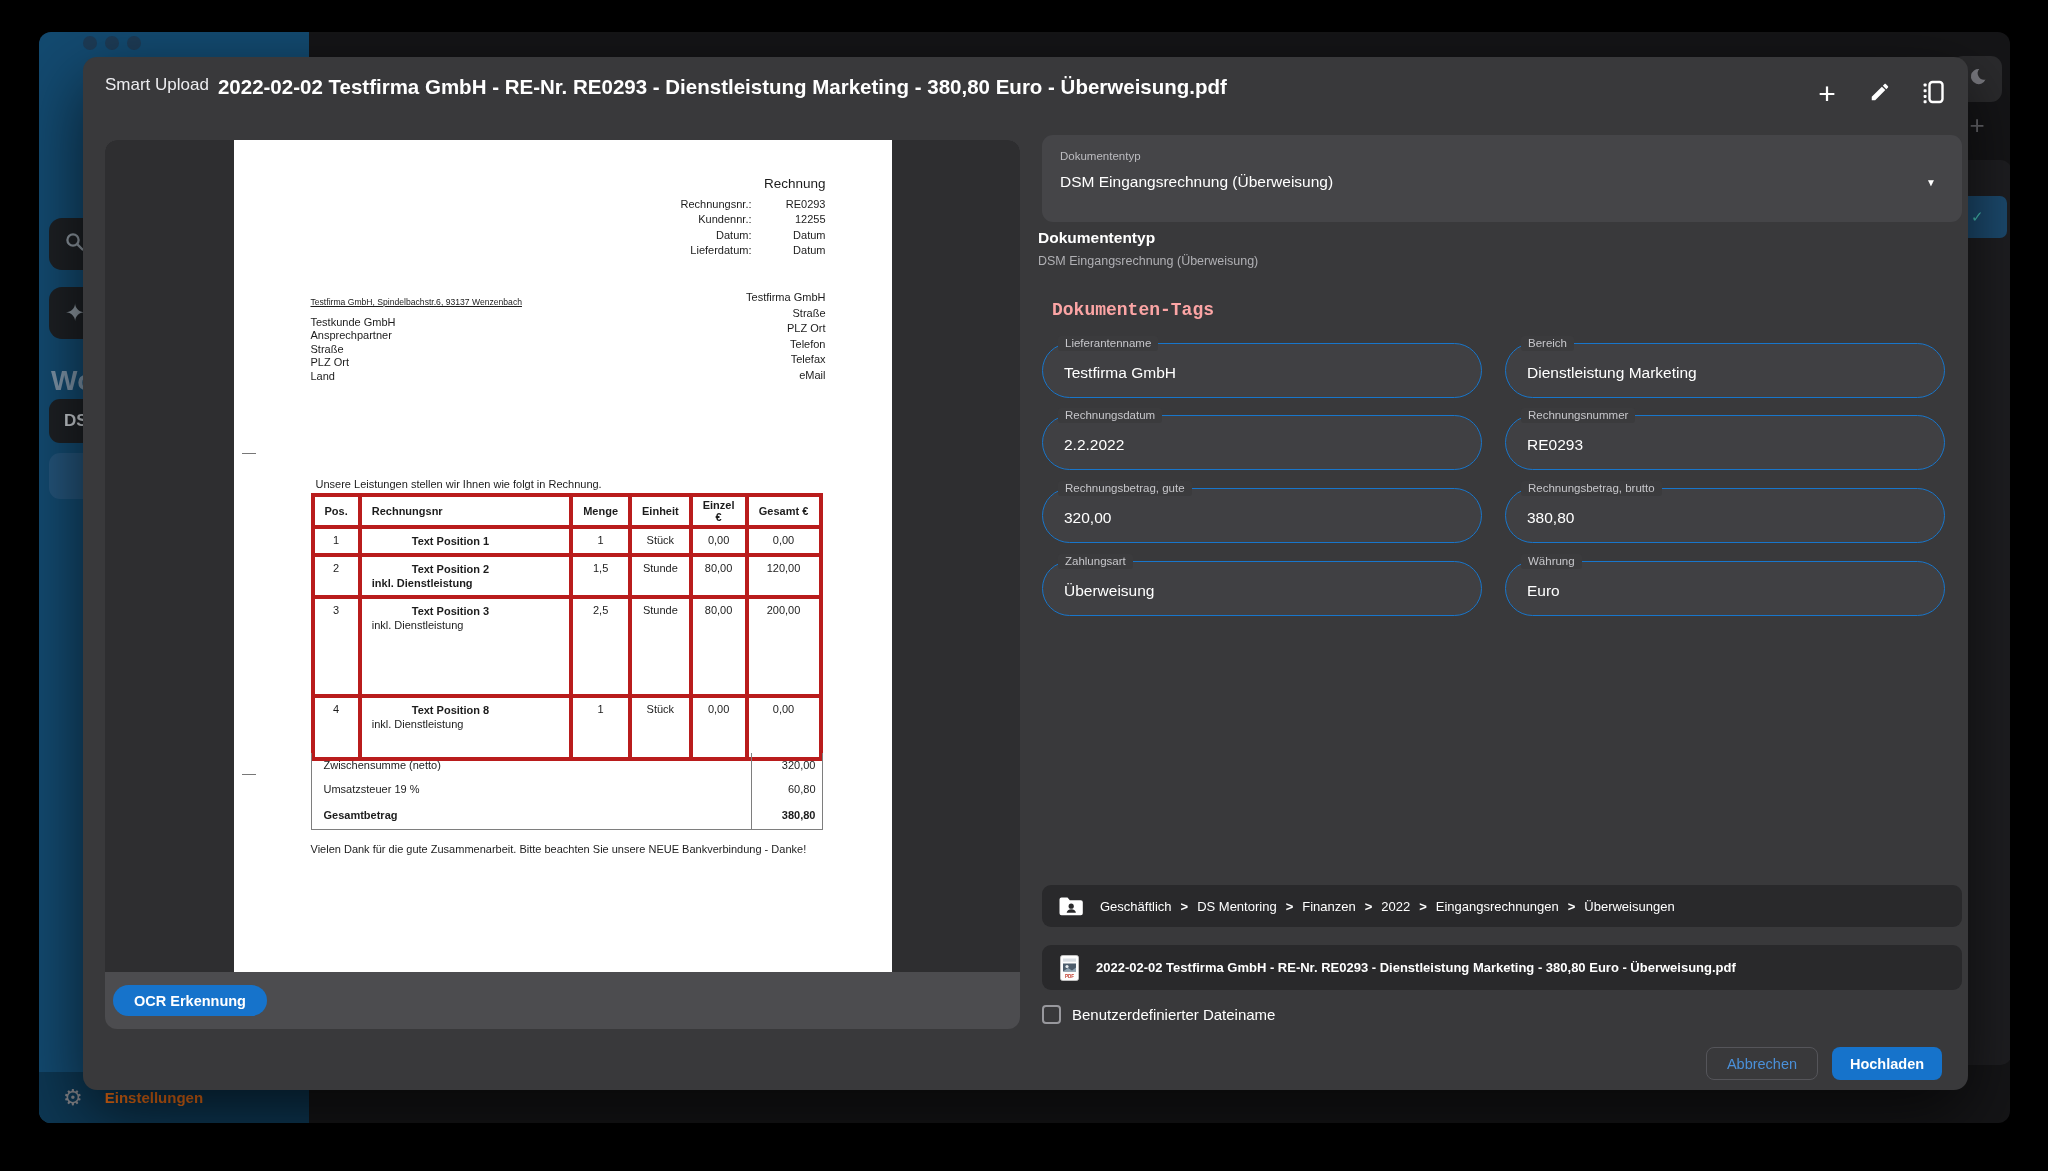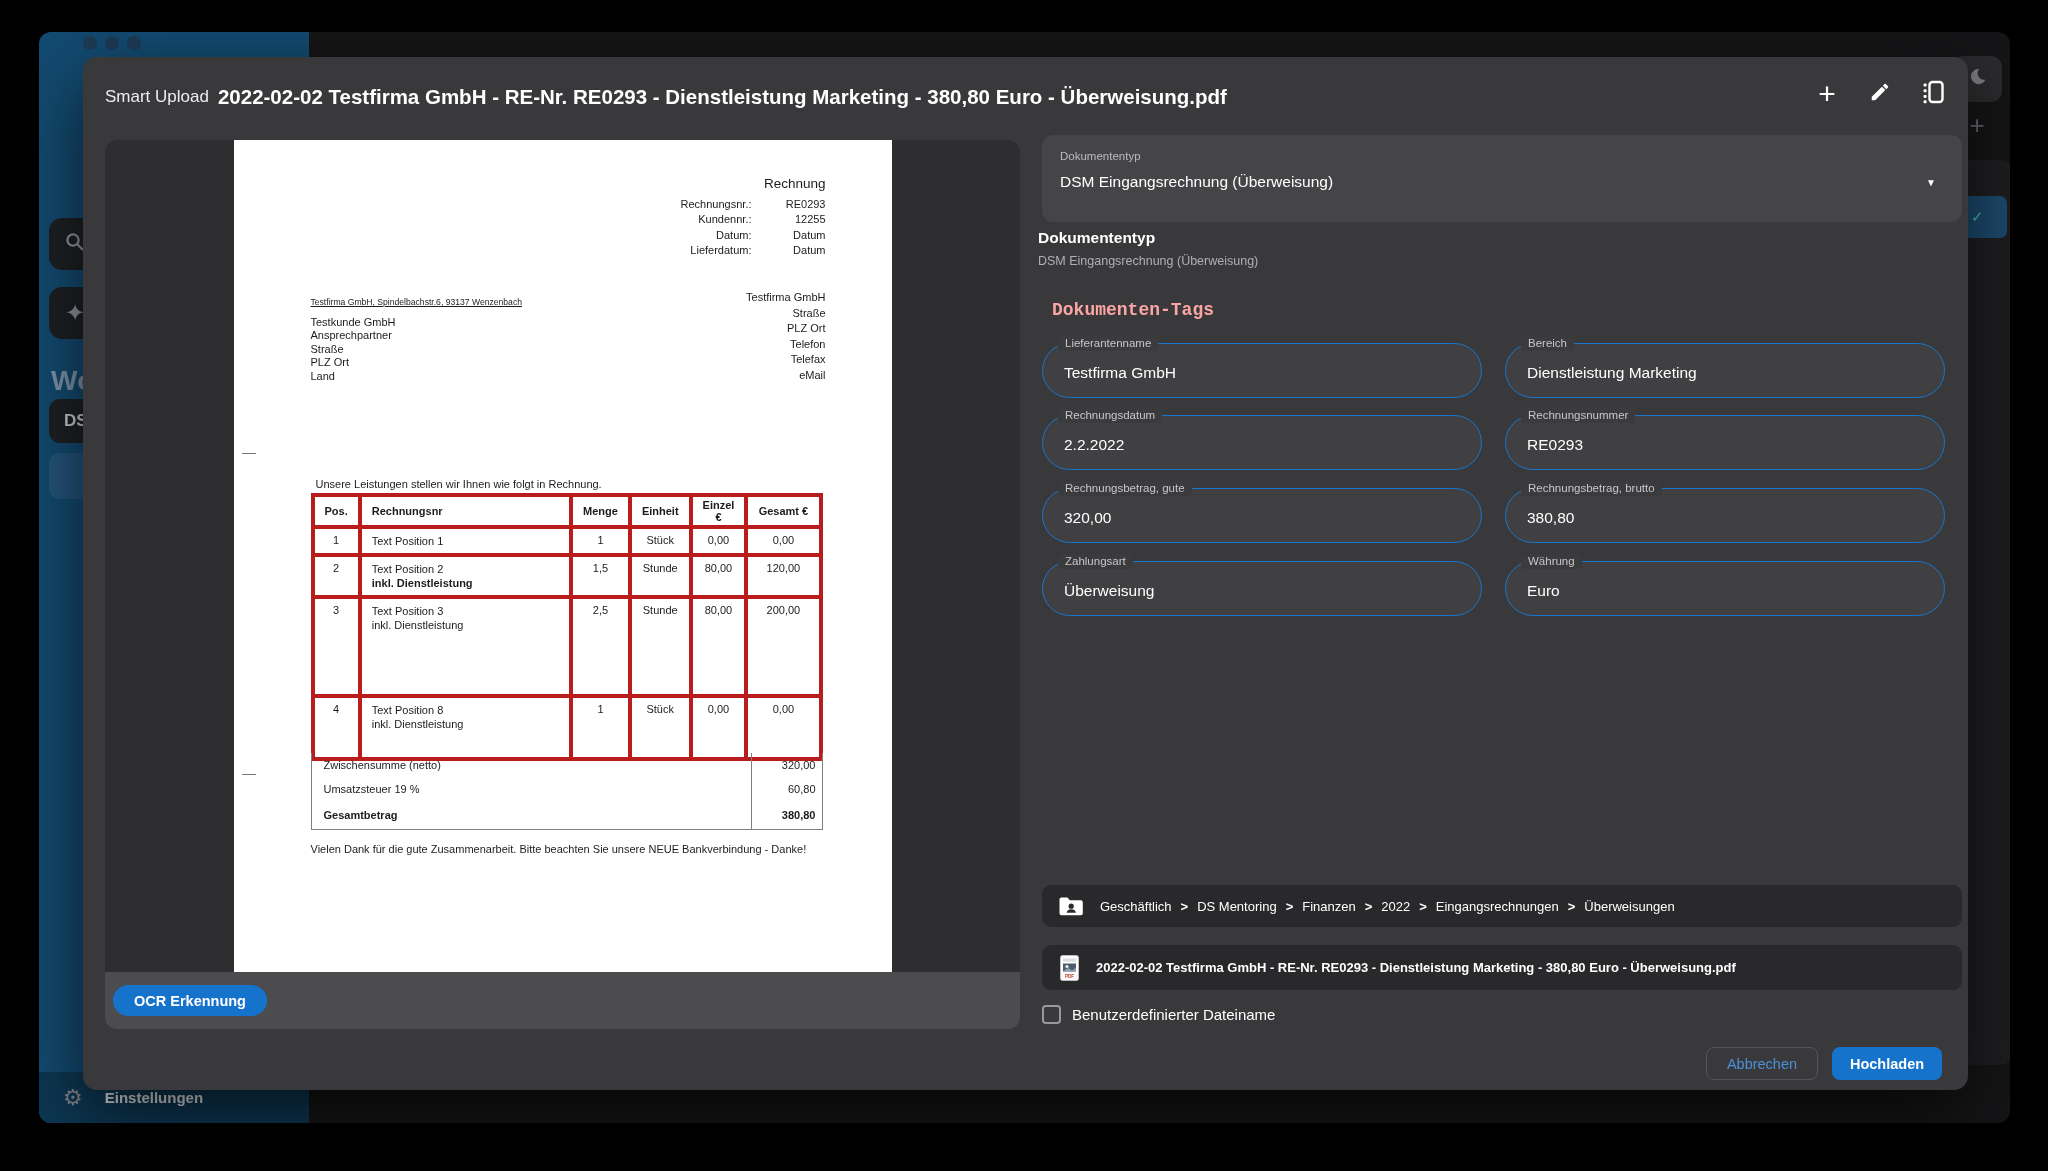--- a/index.html
+++ b/index.html
@@ -13,32 +13,32 @@
               background:#151517;overflow:hidden;}
   .sidebar{left:0;top:0;width:270px;height:1091px;background:#134a70;}
   .tl{width:14px;height:14px;border-radius:50%;background:#1d3b55;top:4px;}
   .side-btn{left:10px;width:52px;height:52px;border-radius:13px;background:#1d2024;
             display:flex;align-items:center;justify-content:center;color:#8d97a0;}
   .side-item{left:10px;width:84px;border-radius:11px;background:#1d2024;color:#c9ced3;
              font-weight:700;font-size:17px;display:flex;align-items:center;padding-left:15px;box-sizing:border-box;}
   .wo{left:12px;top:333px;font-size:28px;font-weight:700;color:#7e95a9;letter-spacing:.3px;}
   .side-footer{left:0;top:1040px;width:270px;height:51px;background:#0d3753;display:flex;align-items:center;}
   .side-footer .gear{margin-left:24px;font-size:22px;color:#85858a;}
-  .side-footer .label{margin-left:22px;font-size:15px;font-weight:600;color:#e5e5e5;}
+  .side-footer .label{margin-left:22px;font-size:15px;font-weight:600;color:#f97316;}
   .right-panel{left:1914px;top:128px;width:58px;height:905px;background:#1e1e21;border-radius:10px;}
   .moon-btn{left:1913px;top:24px;width:50px;height:46px;border-radius:11px;background:#2b2b2d;
             display:flex;align-items:center;justify-content:center;}
   .bg-plus{left:1913px;top:78px;width:50px;text-align:center;font-size:26px;font-weight:300;color:#66666b;}
   .bg-row{left:1916px;top:164px;width:52px;height:42px;border-radius:7px;background:#1c4a6e;
           color:#46c2b5;font-size:15px;display:flex;align-items:center;padding-left:16px;box-sizing:border-box;}
 
   
   .modal{left:83px;top:57px;width:1885px;height:1033px;border-radius:14px;background:#39393b;
          box-shadow:0 25px 70px rgba(0,0,0,.65);}
-  .m-header{left:22px;top:18px;height:44px;display:flex;align-items:center;gap:9px;white-space:nowrap;}
+  .m-header{left:22px;top:18px;height:44px;display:flex;align-items:flex-start;gap:9px;white-space:nowrap;}
   .m-header .pre{font-size:17px;color:#ededf0;}
   .m-header .ttl{font-size:20.5px;font-weight:700;color:#fff;}
   .hdr-icons{right:22px;top:24px;display:flex;gap:27px;align-items:center;}
   .hicon{width:26px;height:26px;display:flex;align-items:center;justify-content:center;color:#fff;}
   .hicon.plus{font-size:30px;font-weight:300;line-height:22px;}
 
   
   .preview{left:22px;top:83px;width:915px;height:889px;border-radius:12px;background:#4c4c4f;
            display:flex;flex-direction:column;overflow:hidden;}
   .viewer{height:832px;background:#2e2e30;display:flex;justify-content:center;}
@@ -55,21 +55,21 @@
   .mrow .v{width:74px;text-align:right;}
   .inv-company{right:66px;top:150px;font-size:11px;line-height:15.5px;text-align:right;}
   .inv-sender{left:77px;top:157px;font-size:8.6px;text-decoration:underline;}
   .inv-rcpt{left:77px;top:176px;font-size:11px;line-height:13.4px;}
   .fold{left:8px;width:14px;height:0;border-top:1px solid #777;}
   .inv-intro{left:82px;top:338px;font-size:11px;}
   .inv-table{left:77px;top:353px;width:512px;border-collapse:collapse;font-size:11px;}
   .inv-table th,.inv-table td{border:4px solid #b91c1c;padding:2px 10px;vertical-align:top;}
   .inv-table th{font-weight:700;height:22px;vertical-align:middle;}
   .c{text-align:center;} .r{text-align:center;}
-  .pname{font-weight:400;line-height:14px;padding-top:3px;}
+  .pname{font-weight:700;line-height:14px;padding-top:3px;margin-left:40px;}
   .psub{line-height:14px;}
   .psub.sub-bold{font-weight:700;}
   td.num{padding-top:5px;}
   .totals{left:77px;top:613px;width:512px;border:1px solid #7e7e7e;border-top:none;
           box-sizing:border-box;font-size:11px;}
   .trow{display:flex;align-items:center;height:24px;}
   .trow.last{height:28px;font-weight:700;}
   .trow .tl2{flex:1;padding-left:12px;}
   .trow .tv{width:71px;text-align:right;padding-right:6px;border-left:1px solid #7e7e7e;
             height:100%;display:flex;align-items:center;justify-content:flex-end;box-sizing:border-box;}

